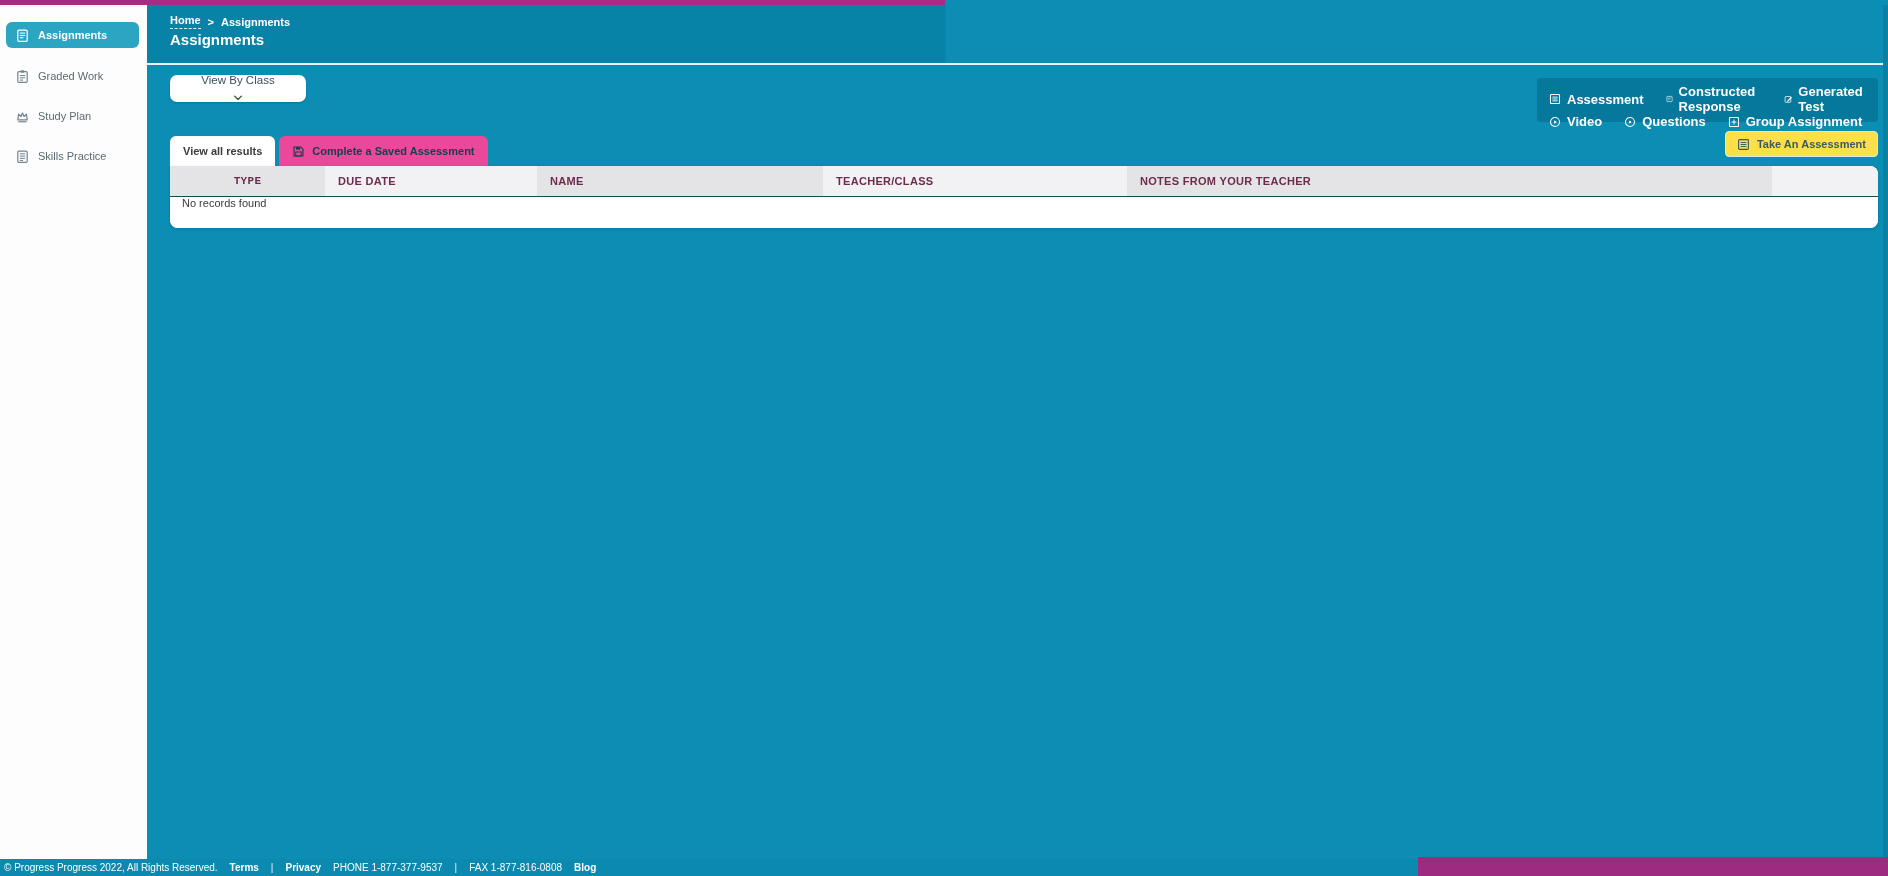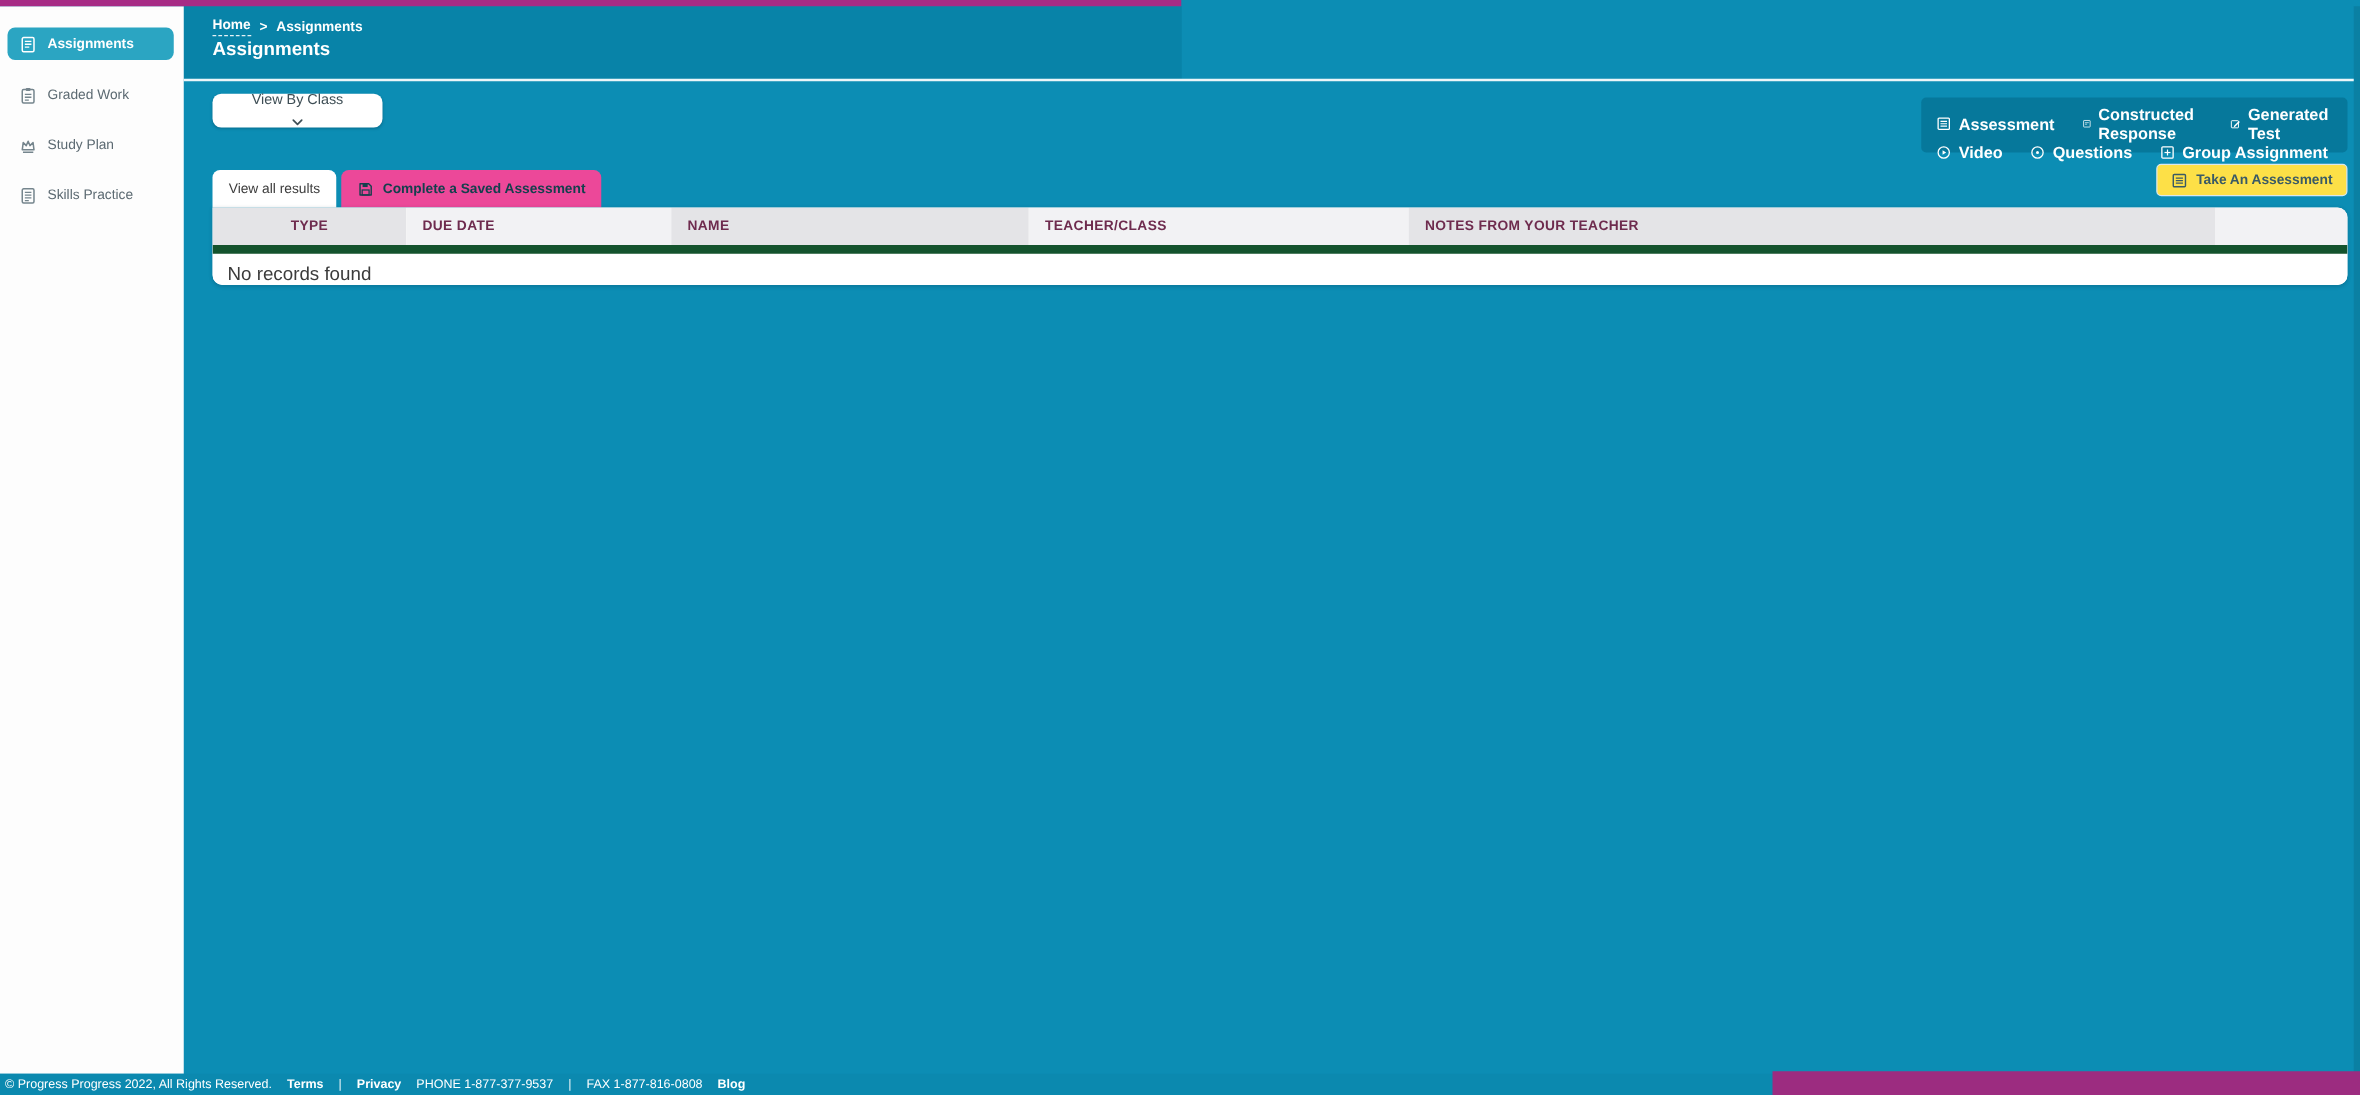--- a/index.html
+++ b/index.html
@@ -47,41 +47,41 @@
 
   
   .take-btn { position:absolute; right:10px; top:126px; height:26px; padding:0 11px; background:#fde047;
               border:1px solid #D9E8EE; border-radius:4px; display:flex; align-items:center; gap:7px;
               font-family:inherit; font-size:11px; font-weight:bold; color:#3A5A66; cursor:pointer; }
   .take-btn .ic { width:13px; height:13px; display:flex; }
 
   
   .tabs { position:absolute; left:23px; top:131px; display:flex; gap:4px; }
   .tab { height:30px; display:flex; align-items:center; justify-content:center; gap:7px;
-         border-radius:6px 6px 0 0; font-size:11px; cursor:pointer; padding:0 13px; }
+         border-radius:6px 6px 0 0; font-size:11px; cursor:pointer; padding:0 13px;font-weight:bold; }
   .tab.active { background:#FFFFFF; color:#3B3B3B; }
   .tab.inactive { background:#ec4899; color:#14404D; font-weight:bold; }
   .tab .ic { width:13px; height:13px; display:flex; color:#14404D; }
 
   
   .table { position:absolute; left:23px; top:161px; width:1708px; border-radius:0 8px 8px 8px; overflow:hidden;
            background:#FFFFFF; box-shadow:0 1px 3px rgba(0,40,60,0.2); }
   .thead { display:flex; height:30px; }
   .th { font-size:11px; font-weight:bold; color:#6E2B4E; letter-spacing:0.3px; display:flex; align-items:center;
         padding-left:13px; }
   .th:nth-child(odd){ background:#E4E4E7; }
   .th:nth-child(even){ background:#F2F2F4; }
-  .th.c0 { width:155px; justify-content:center; padding-left:0; }
+  .th.c0 { width:155px; justify-content:center; padding-left:0;font-family:Liberation Mono, monospace; }
   .th.c1 { width:212px; }
   .th.c2 { width:286px; }
   .th.c3 { width:304px; }
   .th.c4 { width:645px; }
   .th.c5 { width:106px; }
-  .tbody-row { height:32px; display:flex; align-items:flex-end; padding-left:12px;
-               font-size:15px; color:#3B3B3B; background:#FFFFFF; border-top:7px solid #14532d; }
+  .tbody-row { height:32px; display:flex; align-items:flex-start; padding-left:12px;
+               font-size:11px; color:#3B3B3B; background:#FFFFFF; border-top:1px solid #14532d; }
 
   
   .scroll-strip { position:absolute; right:0; top:5px; width:5px; height:854px; background:#0A80A3; z-index:7; }
 
   
   .footer { position:absolute; left:0; bottom:0; width:100%; height:17px; background:#0B89AF; z-index:5;
             display:flex; align-items:center; gap:12px; padding-left:4px; font-size:10px; color:#FFFFFF; white-space:nowrap; }
   .footer .lnk { font-weight:bold; cursor:pointer; }
   .footer .sep { opacity:0.9; }
   .magenta-bottom { position:absolute; right:0; bottom:0; width:470px; height:19px; background:#9C2C80; z-index:8; }

